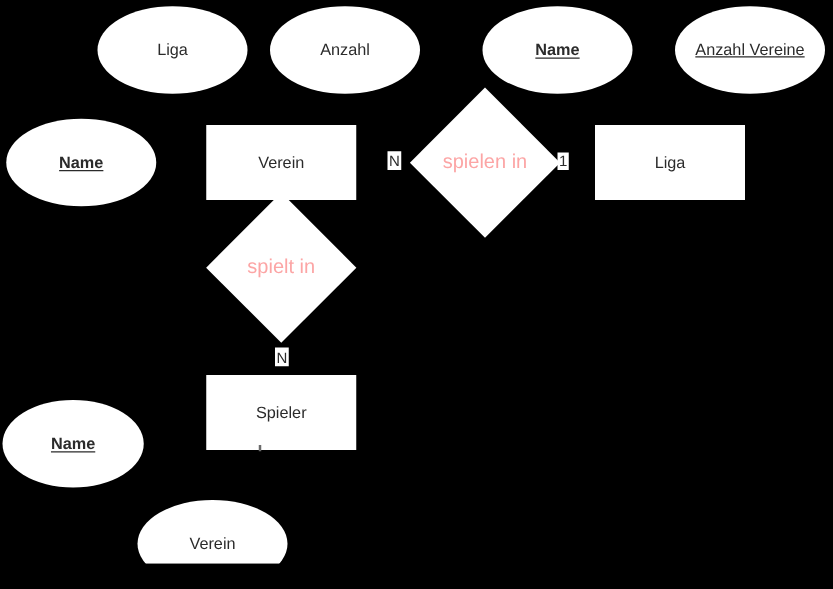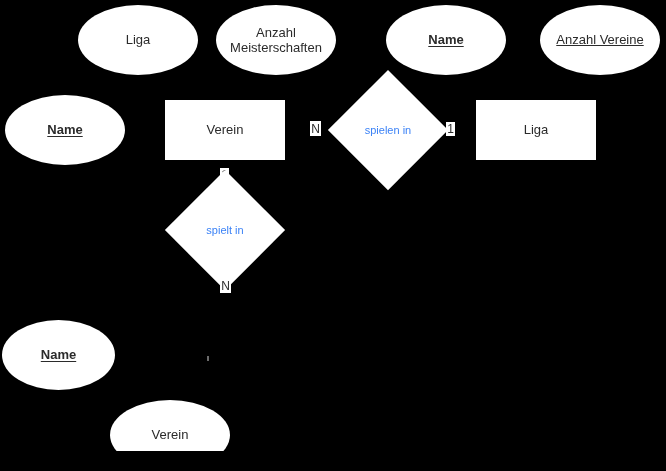--- a/index.html
+++ b/index.html
@@ -59,22 +59,22 @@
   }
   .relationship-wrap .diamond-text {
     position: absolute;
     left: 0;
     top: 0;
     width: 100%;
     height: 100%;
     display: flex;
     align-items: center;
     justify-content: center;
-    font-size: 11px;
-    color: #3b82f6;
+    font-size: 16px;
+    color: #fca5a5;
     white-space: nowrap;
   }
   .cardinality {
     position: absolute;
     background: #ffffff;
     color: #2b2b2b;
     font-size: 12px;
     display: flex;
     align-items: center;
     justify-content: center;
@@ -90,21 +90,20 @@
 
 <div id="canvas">
 
   <div class="node attribute" style="left:78px; top:5px; width:120px; height:70px;">
     <span class="label-inner">Liga</span>
   </div>
 
   <div class="node attribute" style="left:216px; top:5px; width:120px; height:70px;align-items:center;">
     <span class="label-inner">
       <span>Anzahl</span><br>
-      <span>Meisterschaften</span>
     </span>
   </div>
 
   <div class="node attribute key" style="left:386px; top:5px; width:120px; height:70px;">
     <span class="label-inner">Name</span>
   </div>
 
   <div class="node attribute" style="left:540px; top:5px; width:120px; height:70px;text-decoration:underline;">
     <span class="label-inner">Anzahl Vereine</span>
   </div>
@@ -131,29 +130,32 @@
   </div>
 
   <div class="node entity" style="left:476px; top:100px; width:120px; height:60px;">
     <span>Liga</span>
   </div>
 
   <div class="cardinality" style="left:220px; top:168px; width:9px; height:14px;">
     <span>1</span>
   </div>
 
-  <div class="relationship-wrap" style="left:165px; top:170px; width:120px; height:120px;">
+  <div class="relationship-wrap" style="left:165px; top:154px; width:120px; height:120px;">
     <div class="diamond-shape"></div>
     <div class="diamond-text">spielt in</div>
   </div>
 
   <div class="cardinality" style="left:220px; top:278px; width:11px; height:15px;">
     <span>N</span>
   </div>
 
+  <div class="node entity" style="left:165px; top:300px; width:120px; height:60px;">
+    <span>Spieler</span>
+  </div>
   <div class="stub" style="left:207px; top:356px; width:2px; height:5px;"></div>
 
   <div class="node attribute key" style="left:2px; top:320px; width:113px; height:70px;">
     <span class="label-inner">Name</span>
   </div>
 
   <div class="node attribute" style="left:110px; top:400px; width:120px; height:70px;">
     <span class="label-inner">Verein</span>
   </div>
 

